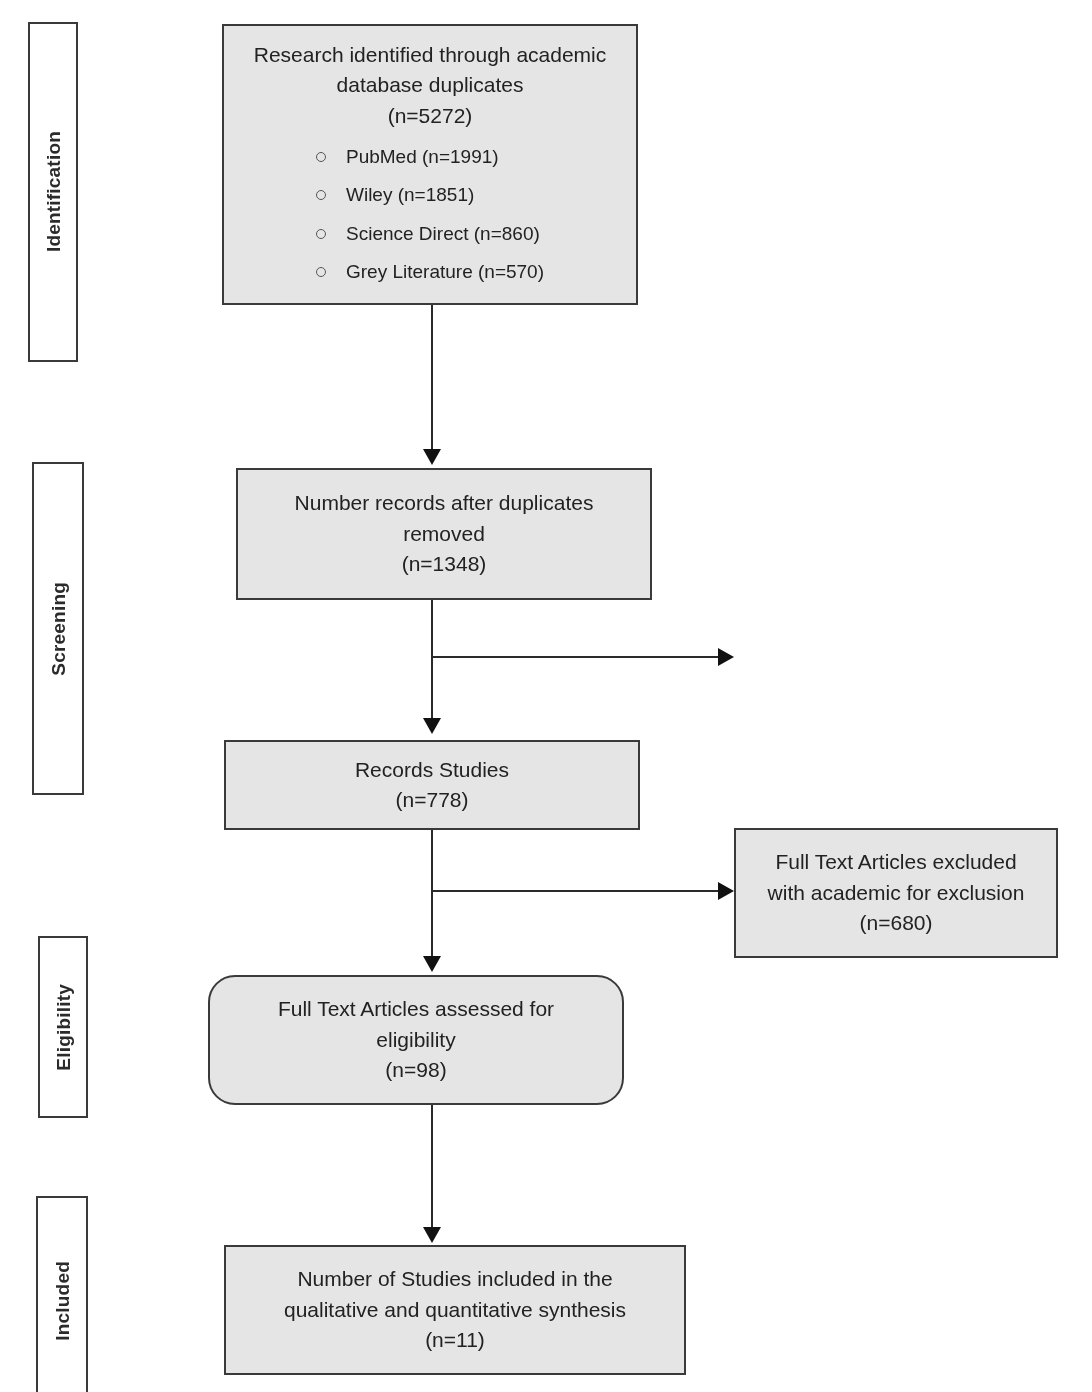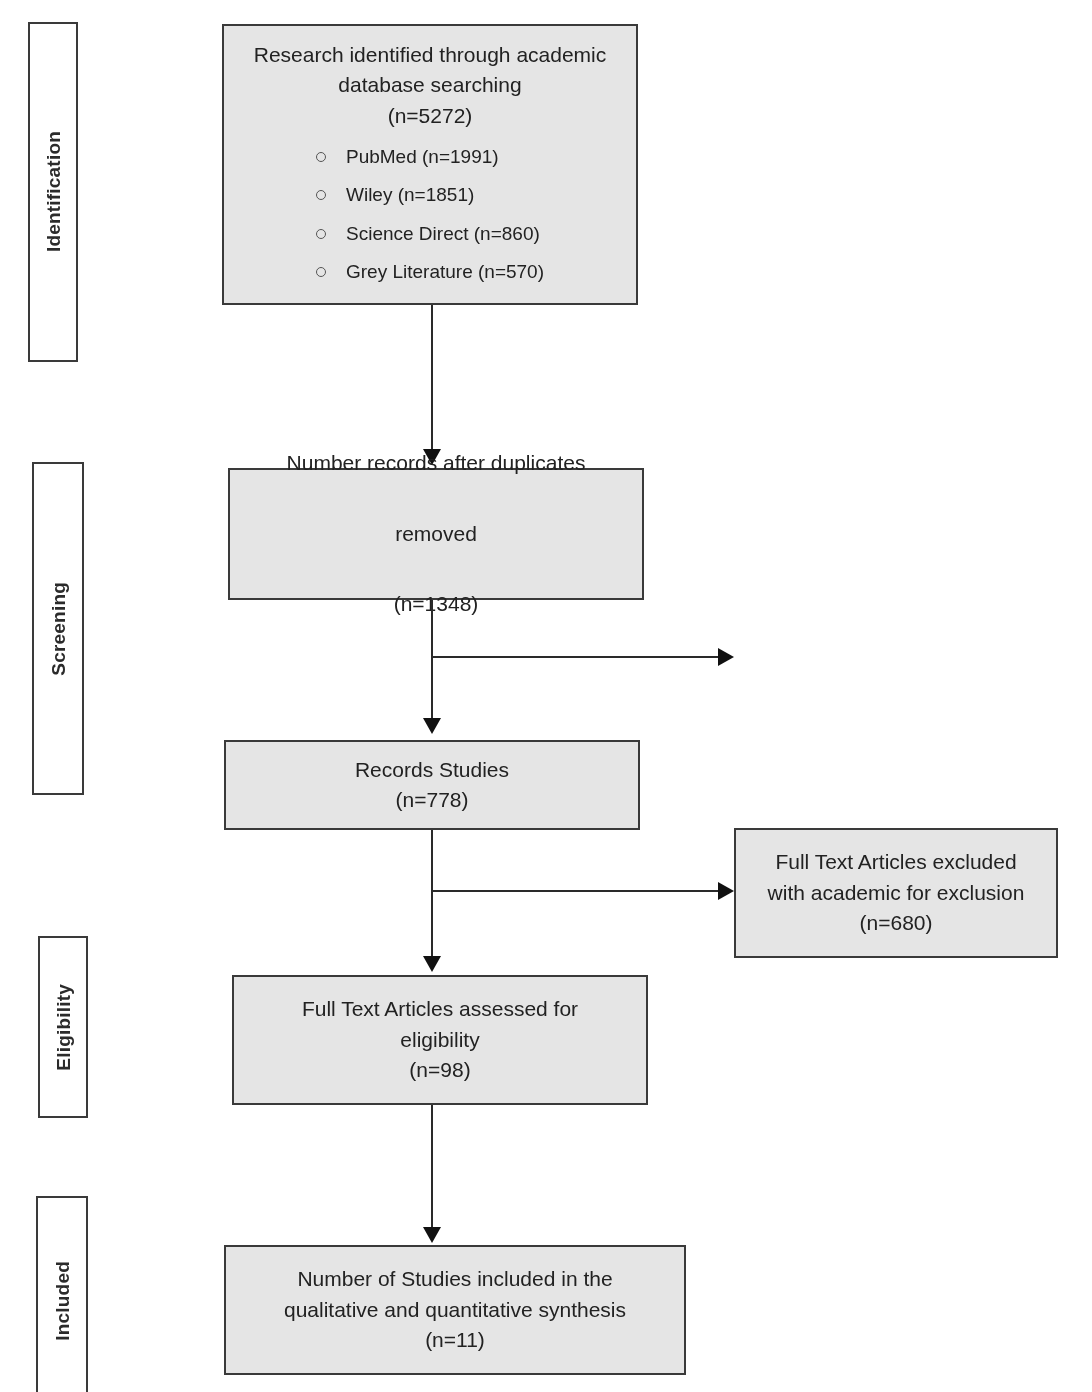--- a/index.html
+++ b/index.html
@@ -131,21 +131,21 @@
   <div class="stage-box" style="left:38px; top:936px; width:50px; height:182px;">
     <span class="stage-label">Eligibility</span>
   </div>
 
   <div class="stage-box" style="left:36px; top:1196px; width:52px; height:210px;">
     <span class="stage-label">Included</span>
   </div>
 
   <div class="flow-box" style="left:222px; top:24px; width:416px; height:281px; padding-top:14px; justify-content:flex-start;">
     <div class="flow-line">Research identified through academic</div>
-    <div class="flow-line">database searching</div>
+    <div class="flow-line">database duplicates</div>
     <div class="flow-line">(n=5272)</div>
     <ul class="sub-list">
       <li class="sub-item">
         <span class="bullet-circle"></span>
         <span class="sub-text">PubMed (n=1991)</span>
       </li>
       <li class="sub-item">
         <span class="bullet-circle"></span>
         <span class="sub-text">Wiley (n=1851)</span>
       </li>
@@ -156,21 +156,21 @@
       <li class="sub-item">
         <span class="bullet-circle"></span>
         <span class="sub-text">Grey Literature (n=570)</span>
       </li>
     </ul>
   </div>
 
   <div class="v-line" style="left:431px; top:305px; height:146px;"></div>
   <div class="arrow-down" style="left:423px; top:449px;"></div>
 
-  <div class="flow-box" style="left:228px; top:468px; width:416px; height:132px;gap:40px;">
+  <div class="flow-box" style="left:236px; top:468px; width:416px; height:132px;">
     <div class="flow-line">Number records after duplicates</div>
     <div class="flow-line">removed</div>
     <div class="flow-line">(n=1348)</div>
   </div>
 
   <div class="v-line" style="left:431px; top:600px; height:120px;"></div>
   <div class="arrow-down" style="left:423px; top:718px;"></div>
 
   <div class="h-line" style="left:431px; top:656px; width:293px;"></div>
   <div class="arrow-right" style="left:718px; top:648px;"></div>
@@ -186,21 +186,21 @@
 
   <div class="h-line" style="left:431px; top:890px; width:293px;"></div>
   <div class="arrow-right" style="left:718px; top:882px;"></div>
 
   <div class="flow-box" style="left:734px; top:828px; width:324px; height:130px;justify-content:center;">
     <div class="flow-line">Full Text Articles excluded</div>
     <div class="flow-line">with academic for exclusion</div>
     <div class="flow-line">(n=680)</div>
   </div>
 
-  <div class="flow-box" style="left:232px; top:975px; width:416px; height:130px;">
+  <div class="flow-box" style="left:208px; top:975px; width:416px; height:130px;border-radius:27px;">
     <div class="flow-line">Full Text Articles assessed for</div>
     <div class="flow-line">eligibility</div>
     <div class="flow-line">(n=98)</div>
   </div>
 
   <div class="v-line" style="left:431px; top:1105px; height:124px;"></div>
   <div class="arrow-down" style="left:423px; top:1227px;"></div>
 
   <div class="flow-box" style="left:224px; top:1245px; width:462px; height:130px;">
     <div class="flow-line">Number of Studies included in the</div>

